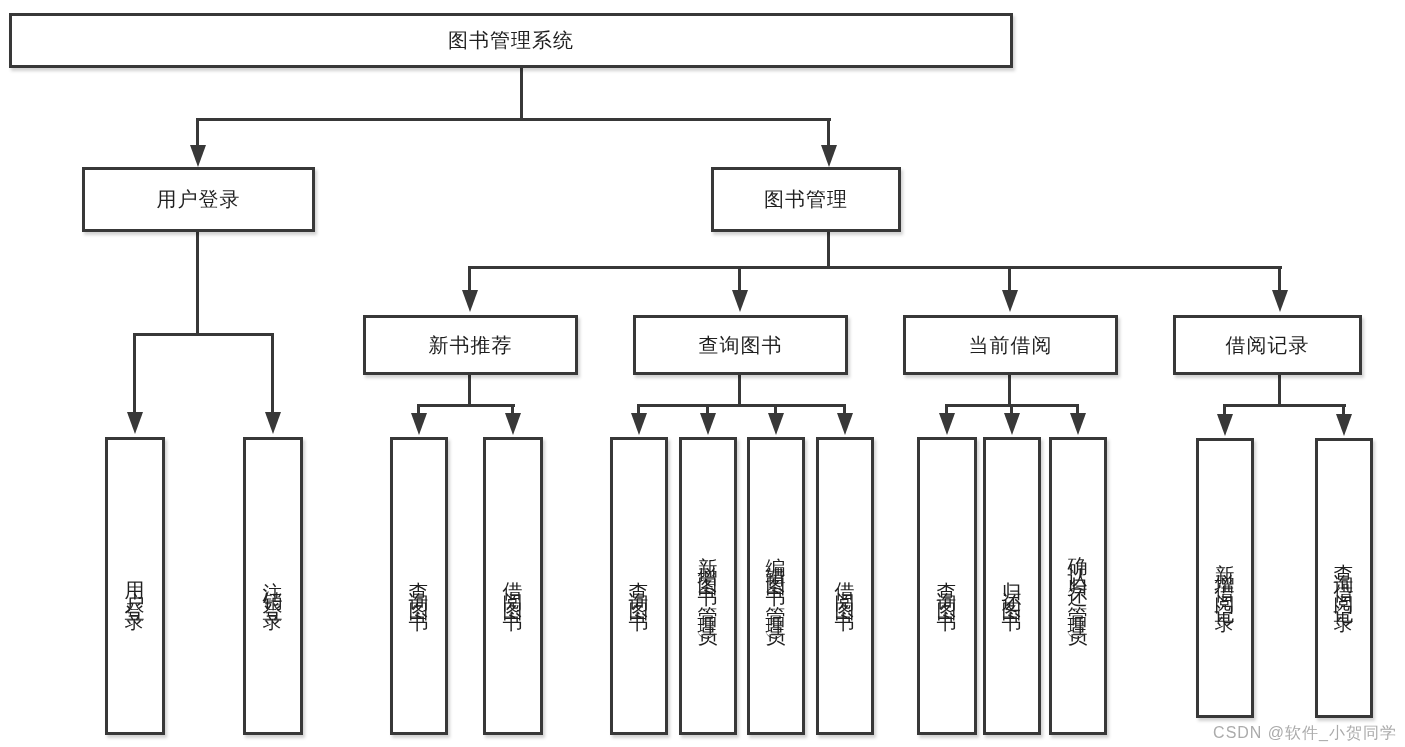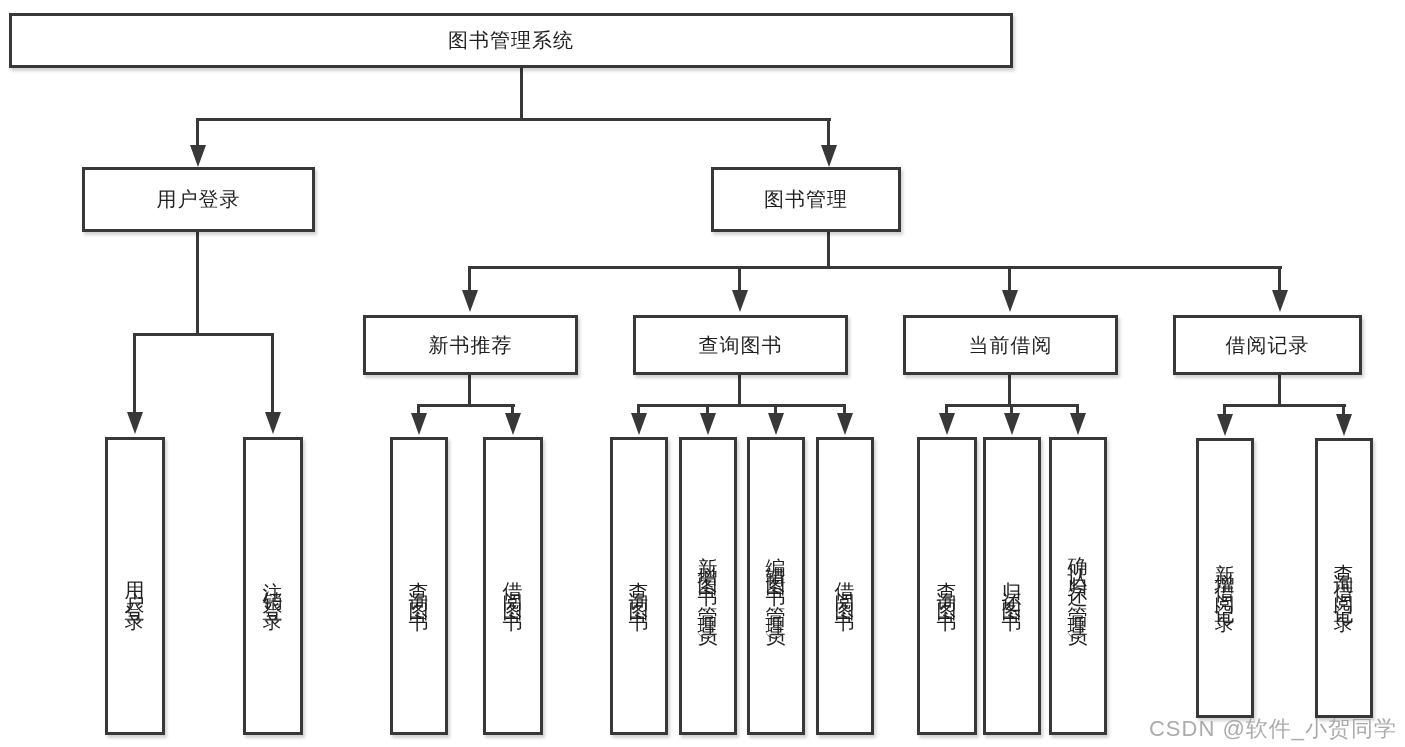--- a/index.html
+++ b/index.html
@@ -42,21 +42,21 @@
     position:absolute;background:var(--line);z-index:1;
   }
   .arrow{
     position:absolute;width:0;height:0;z-index:1;
     border-left:8px solid transparent;
     border-right:8px solid transparent;
     border-top:22px solid var(--line);
   }
   .watermark{
     position:absolute;right:8px;bottom:3px;
-    font-size:22px;color:#a2a2a2;opacity:0.9;
+    font-size:16px;color:#a2a2a2;opacity:0.9;
     text-shadow:1px 1px 0 #ffffff;
     z-index:3;letter-spacing:1px;
   }
 </style>
 </head>
 <body>
 
 <div id="stage">
 
   <div class="hbox" style="left:9px;top:13px;width:1004px;height:55px">

